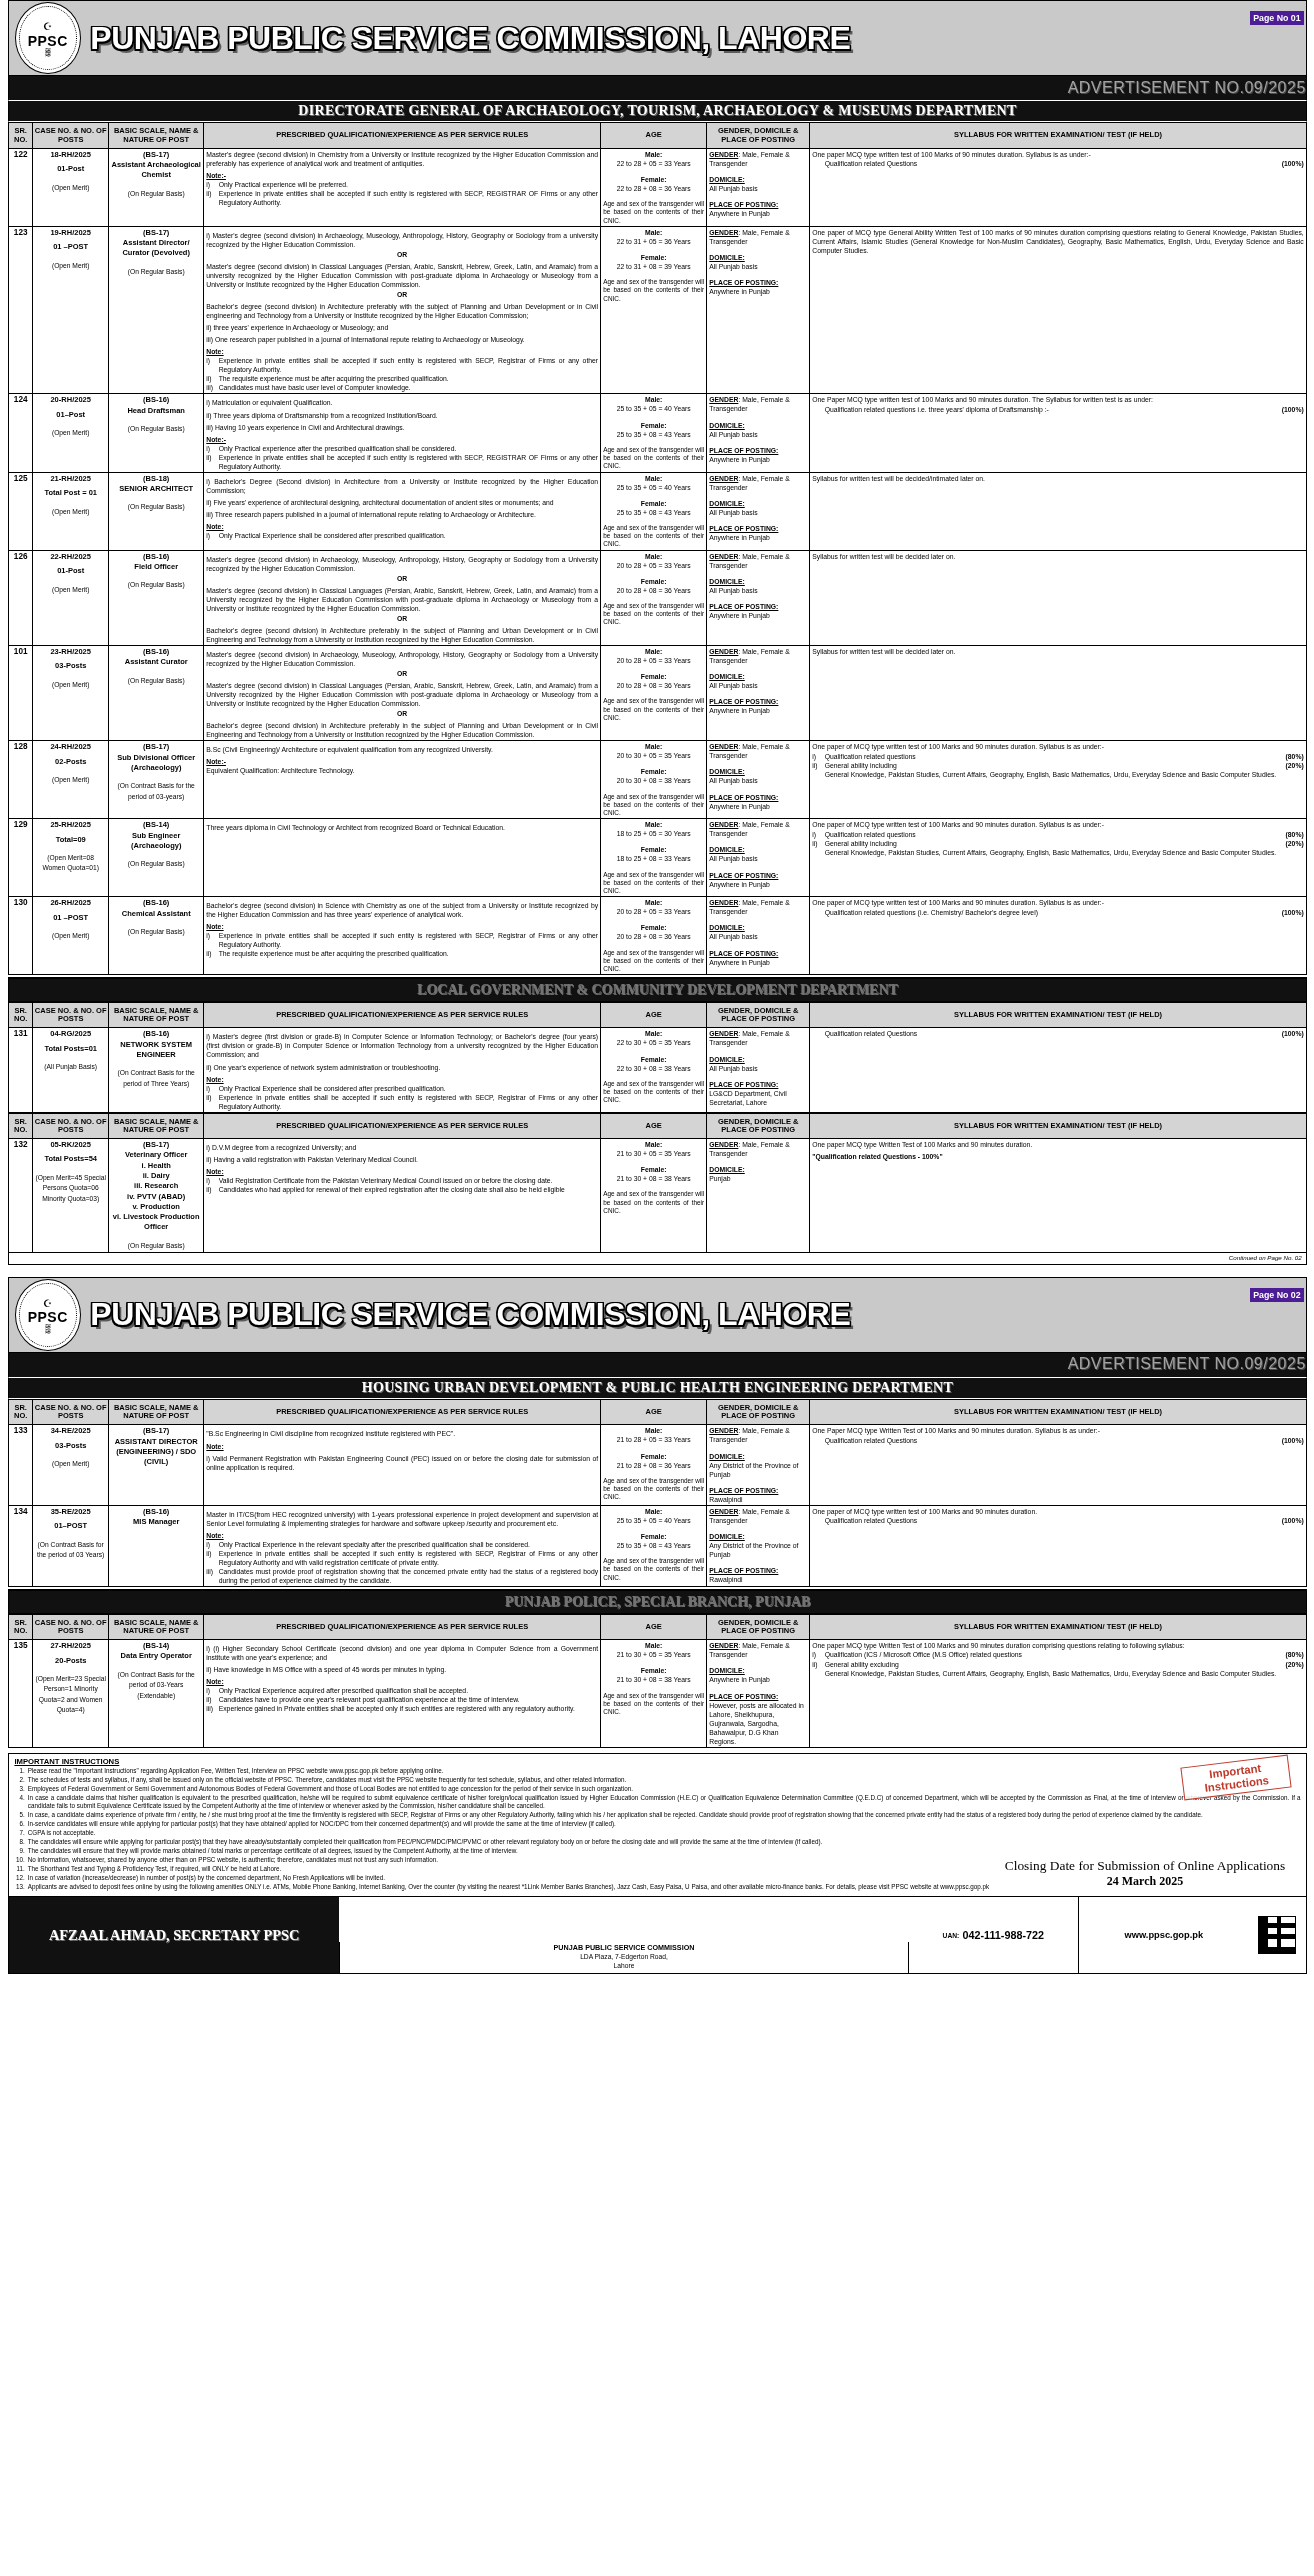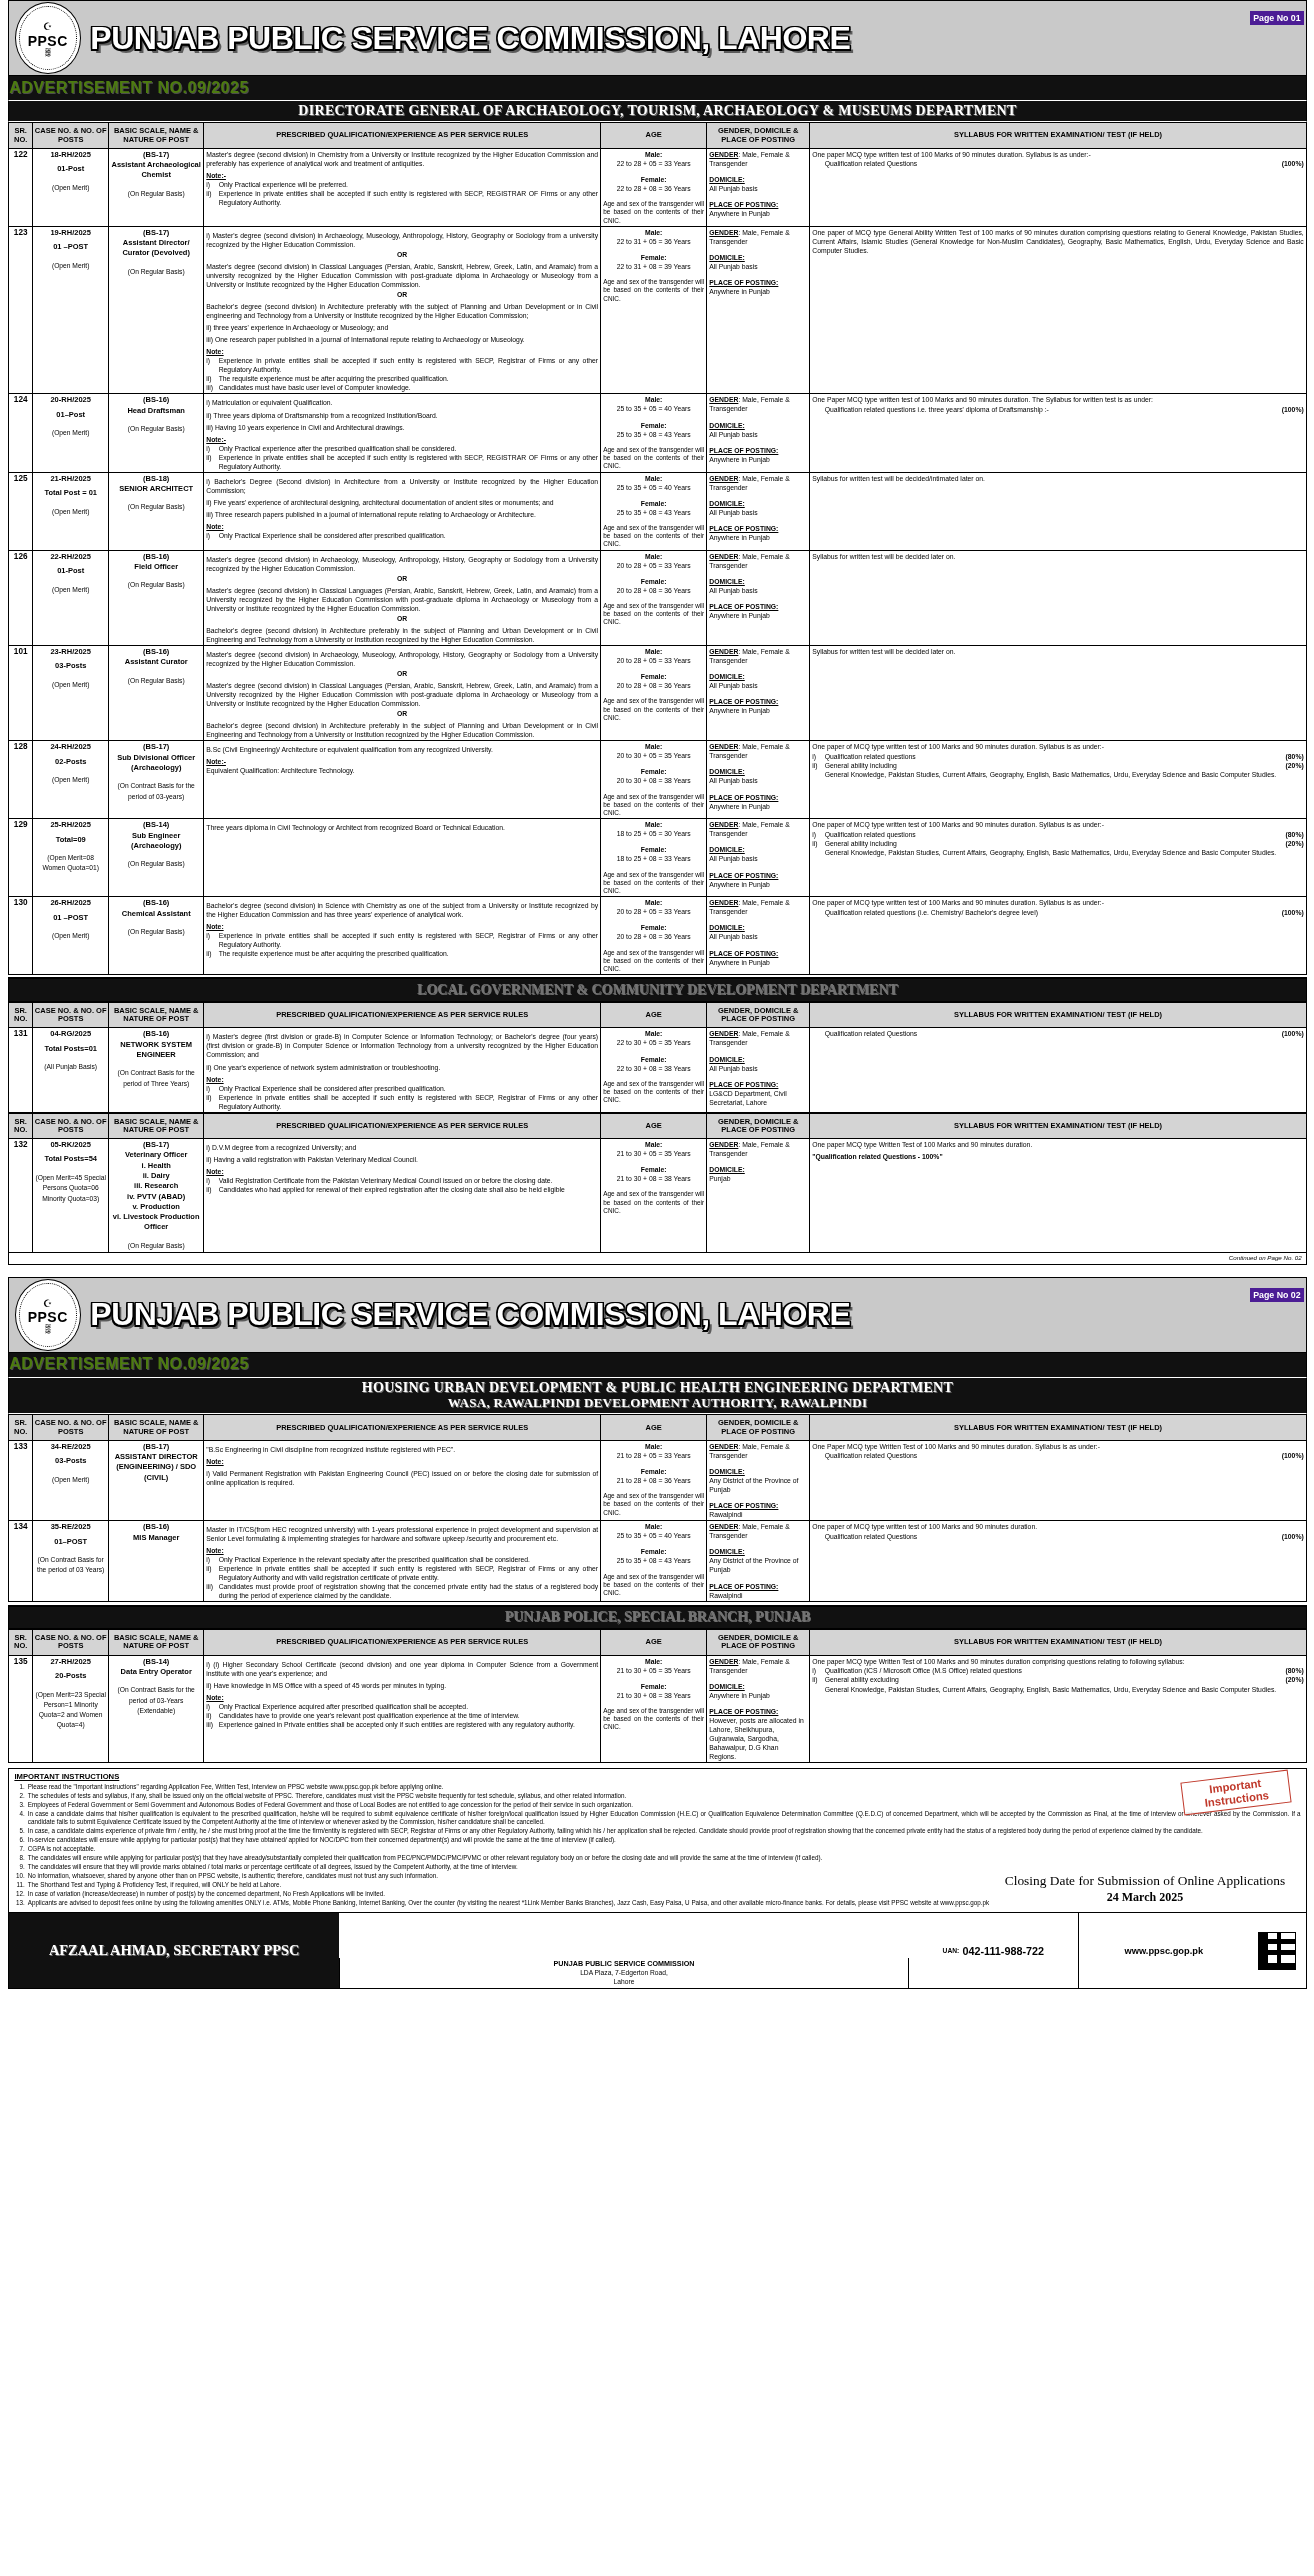--- a/index.html
+++ b/index.html
@@ -66,23 +66,23 @@
     background: #4c1d95; color: #fff;
     font-weight: bold; font-size: 8.8px;
     padding: 2.1px 3.1px;
     align-self: flex-start;
     margin-top: 10.3px;
     margin-right: 2.1px;
     writing-mode: horizontal-tb;
   }
   .ad-no {
     border-left: 1.5px solid #000; border-right: 1.5px solid #000;
-    background: #111; color: #4d7c0f;
-    text-align: left;
-    font-weight: bold;
+    background: #111; color: #a3a3a3;
+    text-align: right;
+    font-weight: normal;
     font-size: 16px;
     letter-spacing: 0.5px;
     padding: 2.6px 0 3.6px 0;
     text-shadow: 1px 1px 0 rgba(255,255,255,.25);
   }
   .dept-band {
     background: #111; color: #fff;
     text-align: center;
     font-family: "Liberation Serif", serif;
     font-weight: bold;
@@ -906,21 +906,20 @@
       </div>
     </div>
     <div class="mast-title">PUNJAB PUBLIC SERVICE COMMISSION, LAHORE</div>
     <div class="page-badge">Page No 02</div>
   </div>
 
   <div class="ad-no">ADVERTISEMENT NO.09/2025</div>
 
   <div class="dept-band">
     <span>HOUSING URBAN DEVELOPMENT &amp; PUBLIC HEALTH ENGINEERING DEPARTMENT</span>
-    <span class="sub">WASA, RAWALPINDI DEVELOPMENT AUTHORITY, RAWALPINDI</span>
   </div>
 
   <table class="adtable">
     <colgroup>
       <col class="c-sr">
         <col class="c-case">
         <col class="c-post">
         <col class="c-qual">
       <col class="c-age">
         <col class="c-gdp">

